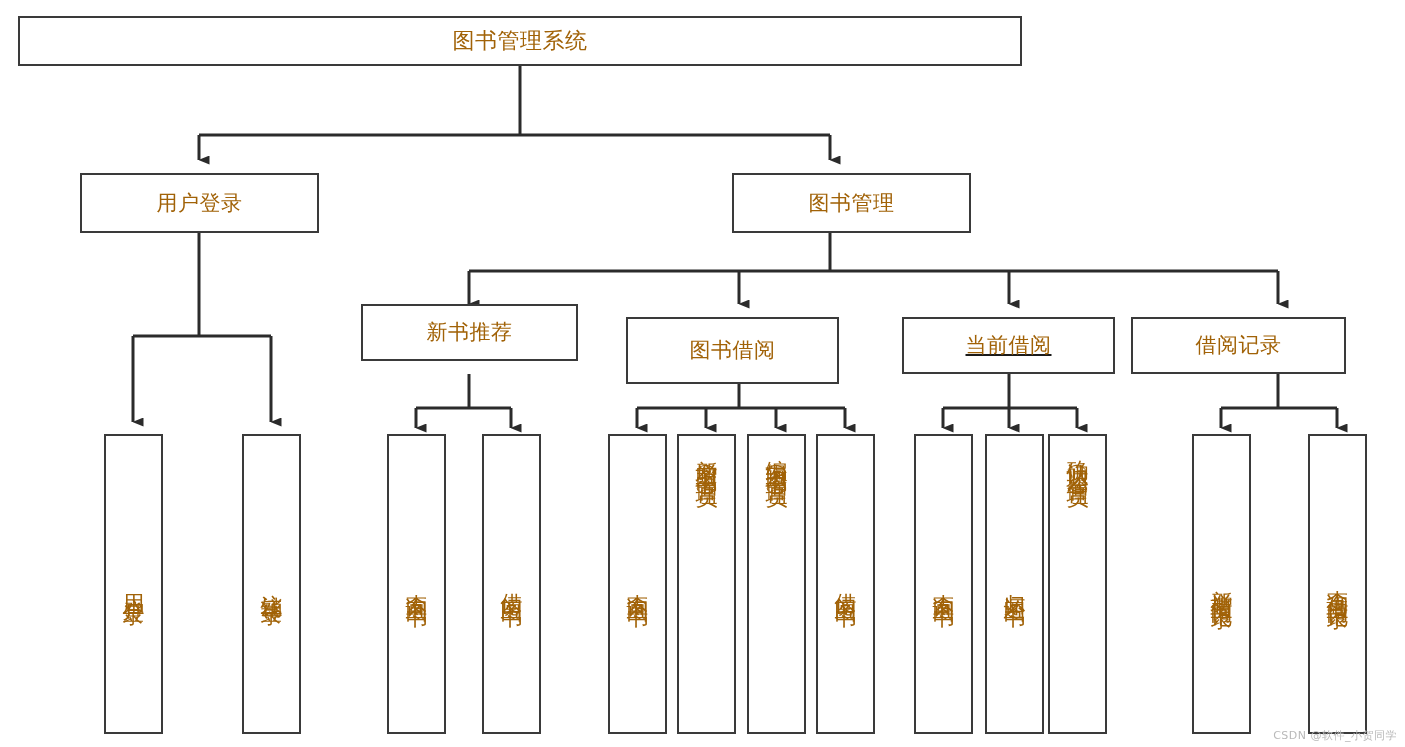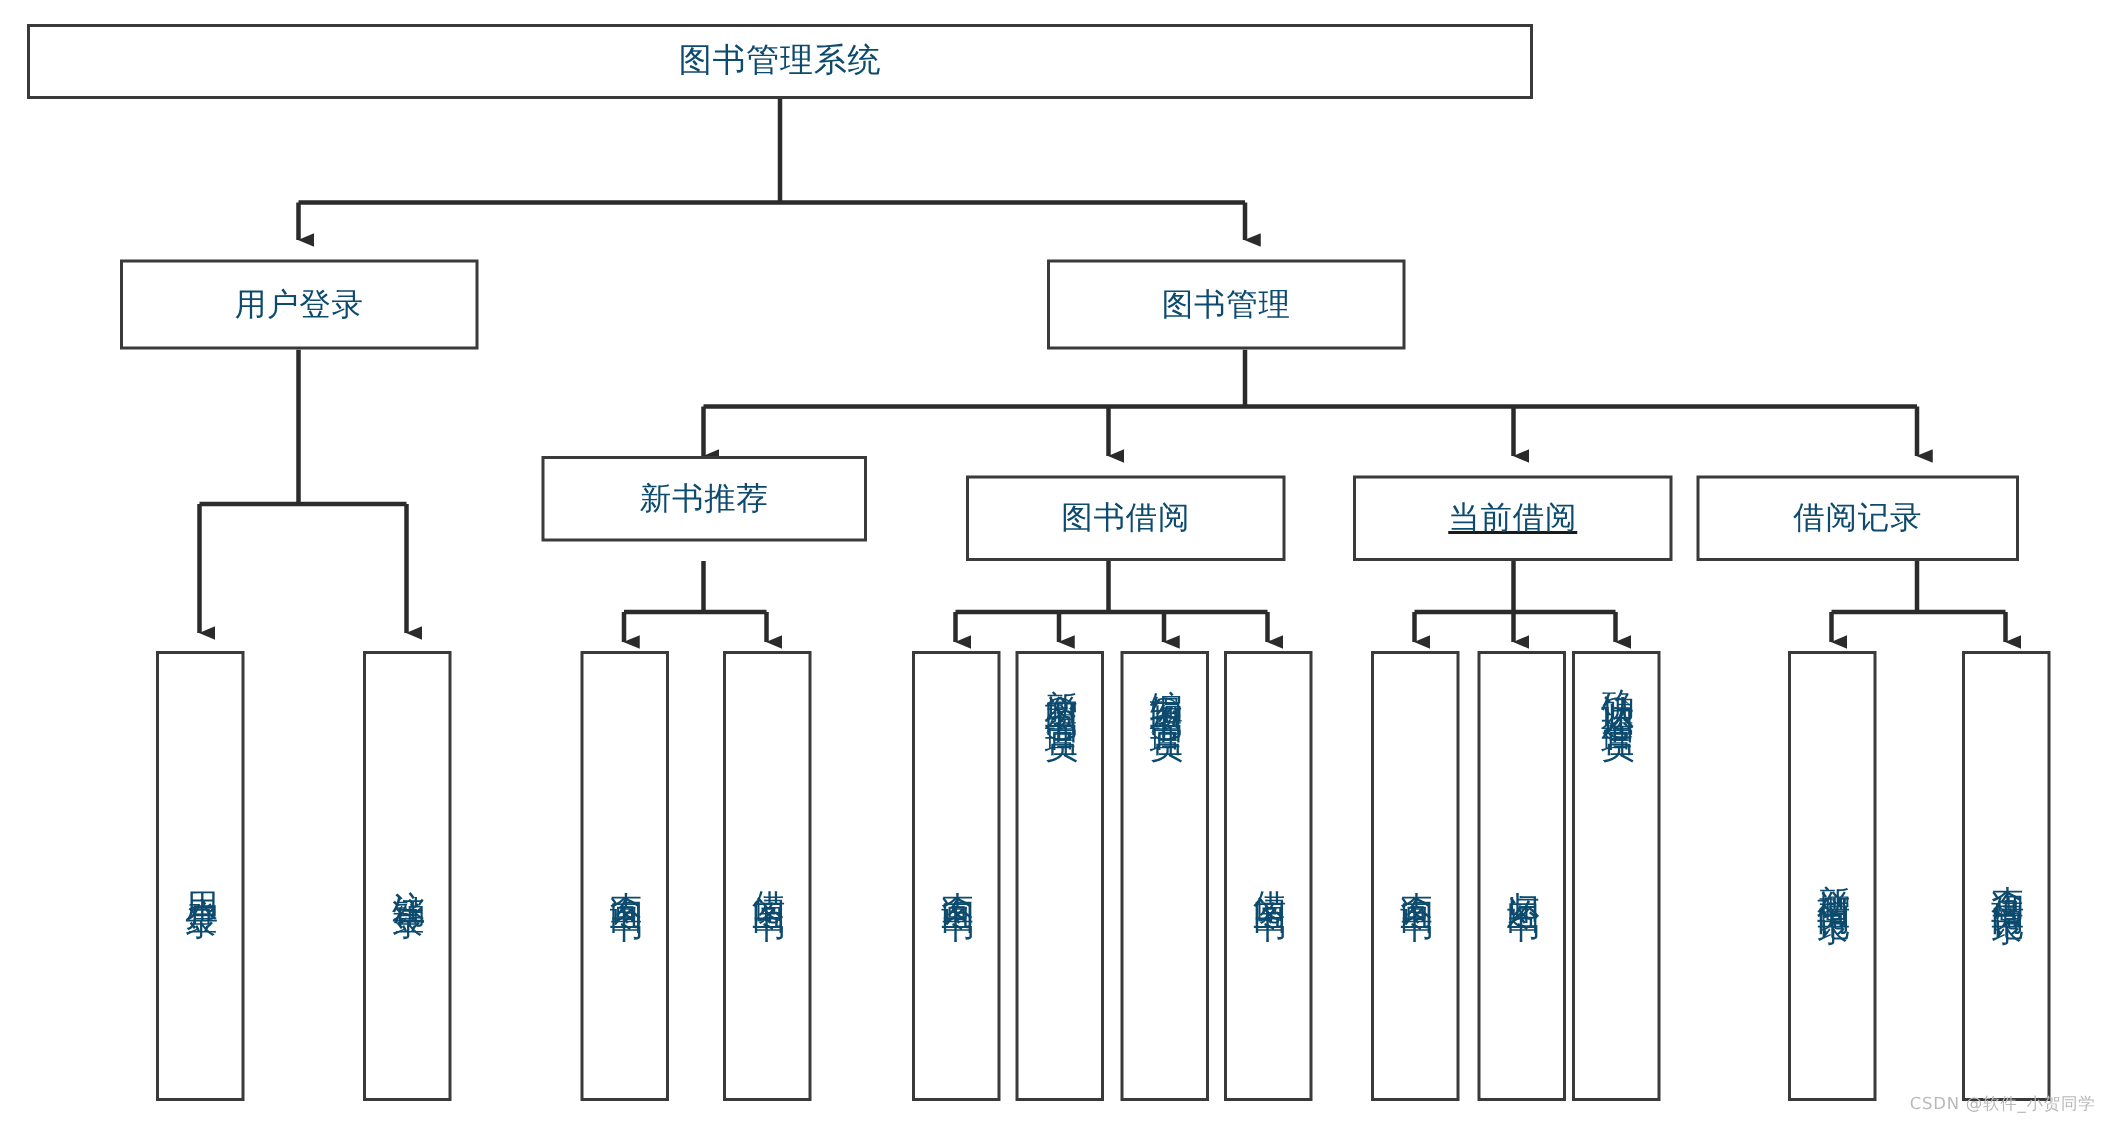--- a/index.html
+++ b/index.html
@@ -27,21 +27,21 @@
     box-sizing:border-box;
     background:#ffffff;
     border:2.2px solid #3a3a3a;
     display:flex;
     align-items:center;
     justify-content:center;
     text-align:center;
   }
   .node .label{
     display:block;
-    color:#0c4a6e;
+    color:#a16207;
     line-height:1.15;
     letter-spacing:0.5px;
     text-align:center;
   }
   
   .node.horiz .label{
     writing-mode:horizontal-tb;
     font-size:21px;
   }
   .node.root .label{font-size:22px;}
@@ -128,29 +128,29 @@
   </svg>
 
   <div class="node root horiz" style="left:18px;top:16px;width:1004px;height:50px;">
     <span class="label">图书管理系统</span>
   </div>
 
   <div class="node horiz" style="left:80px;top:173px;width:239px;height:60px;">
     <span class="label">用户登录</span>
   </div>
 
-  <div class="node horiz" style="left:698px;top:173px;width:239px;height:60px;">
+  <div class="node horiz" style="left:732px;top:173px;width:239px;height:60px;">
     <span class="label">图书管理</span>
   </div>
 
   <div class="node horiz" style="left:361px;top:304px;width:217px;height:57px;">
     <span class="label">新书推荐</span>
   </div>
 
-  <div class="node horiz" style="left:644px;top:317px;width:213px;height:57px;">
+  <div class="node horiz" style="left:626px;top:317px;width:213px;height:67px;">
     <span class="label">图书借阅</span>
   </div>
 
   <div class="node horiz" style="left:902px;top:317px;width:213px;height:57px;text-decoration:underline;">
     <span class="label">当前借阅</span>
   </div>
 
   <div class="node horiz" style="left:1131px;top:317px;width:215px;height:57px;">
     <span class="label">借阅记录</span>
   </div>

